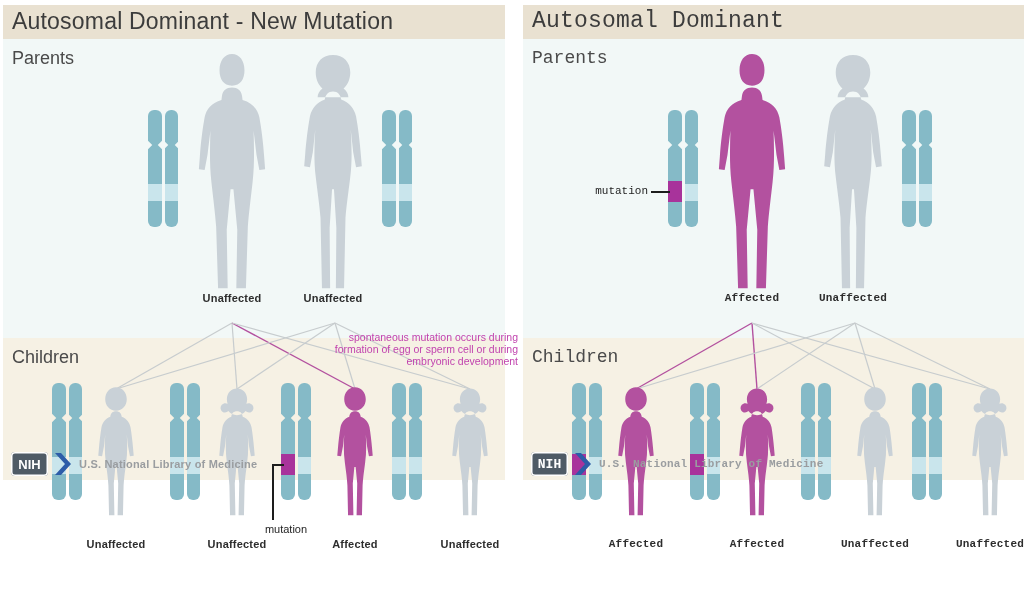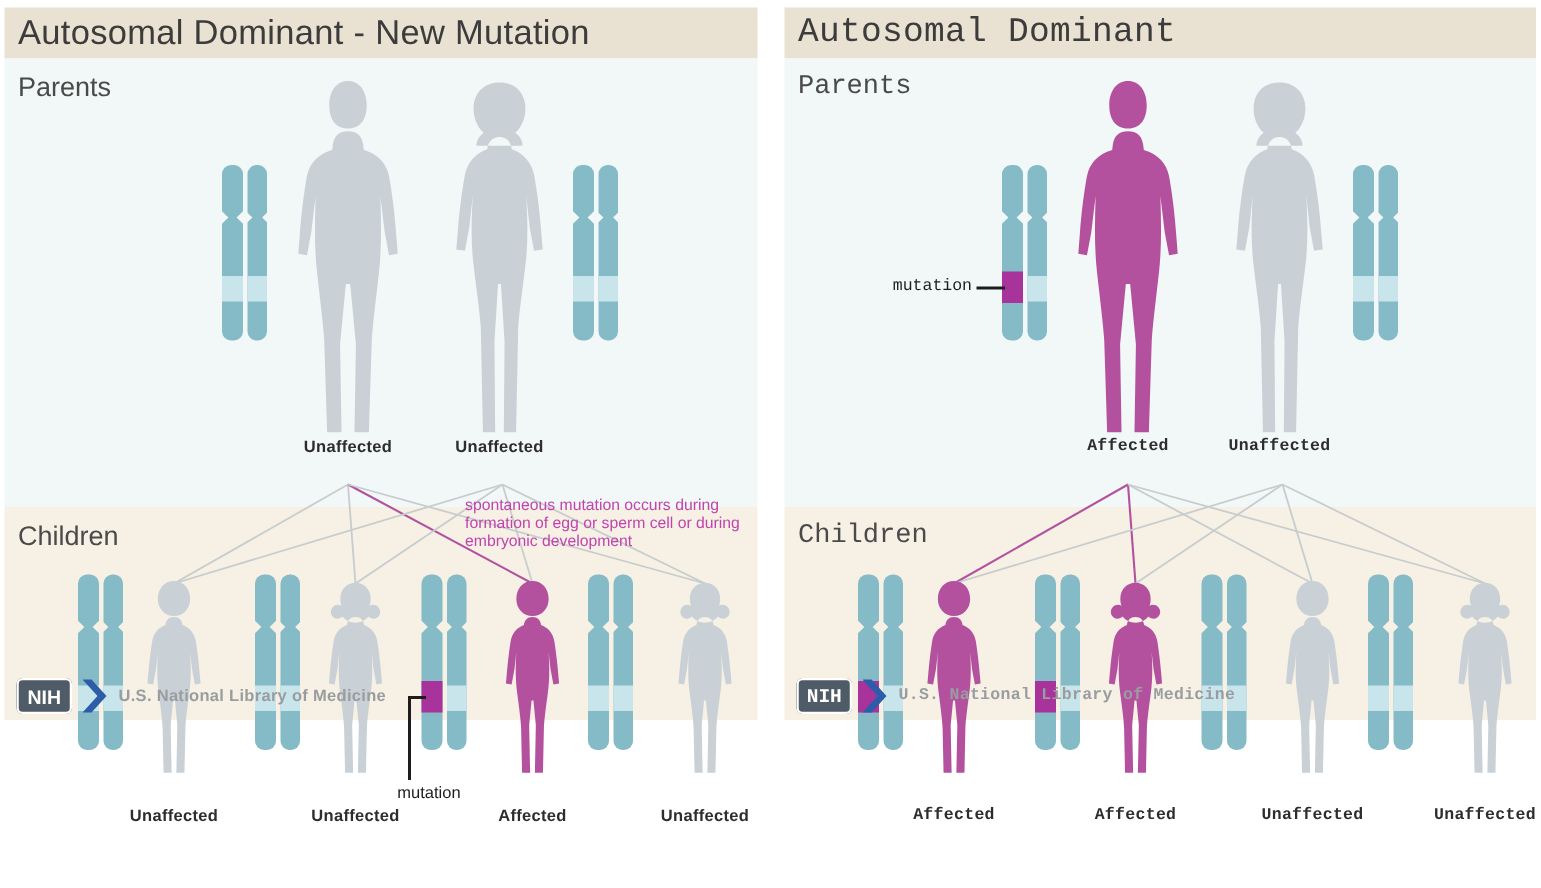--- a/index.html
+++ b/index.html
@@ -15,21 +15,21 @@
   .title-bar h1{margin:0;padding:3px 0 0 9px;font-size:23px;font-weight:500;color:#3c3c3c;letter-spacing:.2px;}
 
   .parents-section{position:absolute;top:34px;left:0;right:0;height:299px;background:var(--parents-bg,#f2f8f7);}
   .children-section{position:absolute;top:333px;left:0;right:0;bottom:0;background:var(--children-bg,#f6f1e4);}
   .section-heading{position:absolute;left:9px;top:9px;font-size:18px;color:#4a4a4a;}
 
   .lines-svg{position:absolute;inset:0;width:100%;height:100%;pointer-events:none;z-index:2;}
   .fig-layer{position:absolute;inset:0;z-index:3;}
 
   .annotation{position:absolute;left:307px;top:327px;width:208px;font-size:10.5px;line-height:1.12;
-    color:var(--annotation,#c143ae);z-index:4;}
+    color:var(--annotation,#c143ae);z-index:4;text-align:right;}
   .annotation:empty{display:none;}
 
   .sil{position:absolute;color:#c9d1d7;}
   .sil.affected{color:var(--magenta,#b3519f);}
   .sil svg{display:block;width:100%;height:100%;}
 
   .person-label{position:absolute;font-size:11px;font-weight:700;color:#2d2d2d;text-align:center;letter-spacing:.2px;}
 
   .chrom-pair{position:absolute;display:flex;gap:3px;height:117px;}
   .bar{position:relative;width:13.5px;height:100%;background:var(--teal,#85bac7);border-radius:6px;}

